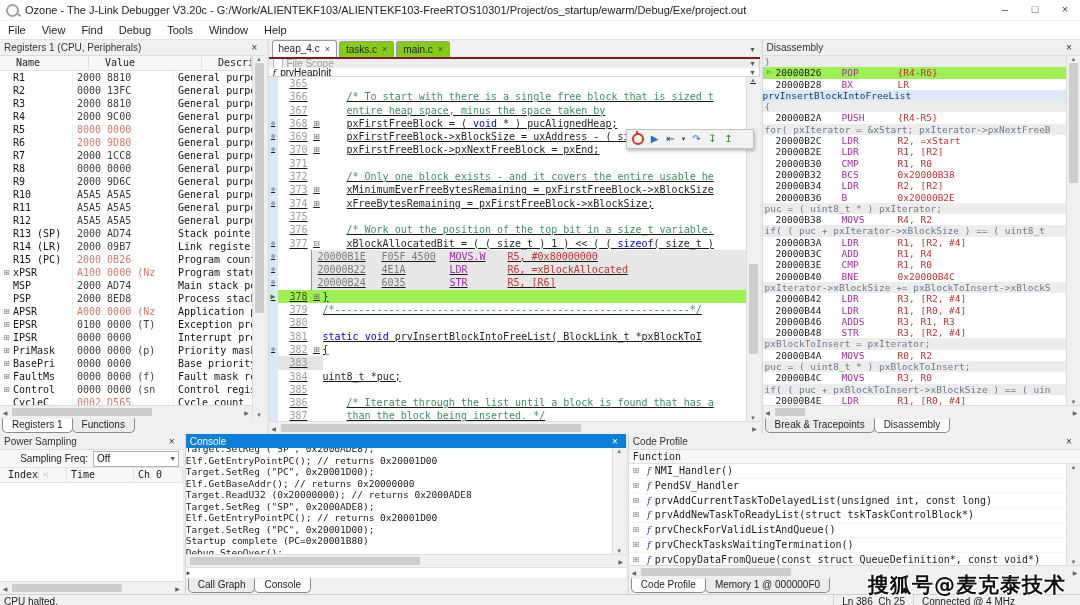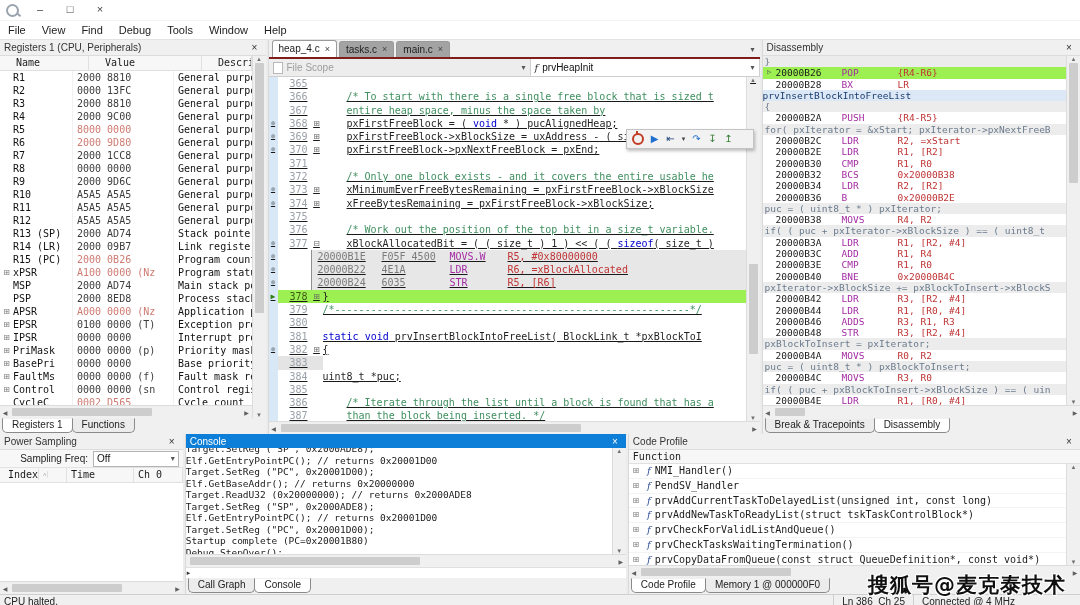--- a/index.html
+++ b/index.html
@@ -48,26 +48,26 @@
   .rc-fold{width:13px;text-align:center;color:#777;font-size:8px;font-family:"DejaVu Sans",sans-serif;border-right:0;}
   .rc-name{width:59px;overflow:hidden;color:#111;}
   .rc-val{width:96px;overflow:hidden;color:#3c3c3c;border-left:1px solid #f1f1f1;padding-left:4px;}
   .rc-val.red{color:#cf7b72;}
   .rc-desc{flex:1;overflow:hidden;color:#111;border-left:1px solid #f1f1f1;padding-left:4px;}
   .reg-hwrap{display:flex;flex:1;overflow:hidden;}
   .reg-main{flex:1;display:flex;flex-direction:column;overflow:hidden;}
 
   
   .etabs{height:17px;background:#f0f0f0;display:flex;align-items:flex-end;padding-left:3px;border-bottom:2px solid #7f1d1d;}
-  .etab{height:15px;line-height:15px;background:#a3a3a3;border:1px solid #9a9a9a;border-bottom:none;margin-right:2px;
+  .etab{height:15px;line-height:15px;background:#84cc16;border:1px solid #9a9a9a;border-bottom:none;margin-right:2px;
         padding:0 6px;border-radius:3px 3px 0 0;display:flex;gap:5px;font-size:10px;color:#222;}
   .etab.act{background:#ffffff;height:16px;line-height:16px;}
   .etab .tclose{color:#444;font-size:9px;}
   .etabmore{margin-left:auto;width:14px;text-align:center;color:#555;font-size:8px;line-height:15px;}
-  .navbar{height:17px;display:flex;border-bottom:1px solid #cfcfcf;background:#fff;}
+  .navbar{height:17px;display:flex;border-bottom:1px solid #cfcfcf;background:#fff;flex-direction:column;}
   .navbox{display:flex;align-items:center;border-right:1px solid #cfcfcf;padding:0 4px;gap:4px;overflow:hidden;}
   #nav-scope{flex:1.15;background:#ededed;color:#9d9d9d;}
   #nav-symbol{flex:1;background:#fff;color:#111;}
   .docicon{width:8px;height:10px;border:1px solid #b9b9b9;background:#fff;}
   .fico{font-family:"DejaVu Serif",serif;font-style:italic;color:#333;}
   .navdd{margin-left:auto;font-size:8px;color:#555;}
   .edwrap{flex:1;display:flex;overflow:hidden;position:relative;text-decoration:underline;}
   .edcode{flex:1;overflow:hidden;background:#fff;}
   .code-line{display:flex;height:13.3px;line-height:13.3px;font-family:"DejaVu Sans Mono",monospace;font-size:10px;white-space:pre;}
   .cl-strip{width:9px;background:#d9e8f7;text-align:center;color:#9aa6b0;font-size:7px;flex:none;}
@@ -135,20 +135,21 @@
   .watermark{position:absolute;right:14px;bottom:6px;font-size:21px;font-weight:bold;color:#101010;z-index:9;
              font-family:"DejaVu Sans",sans-serif;letter-spacing:1px;
              text-shadow:-1px -1px 0 #fff,1px -1px 0 #fff,-1px 1px 0 #fff,1px 1px 0 #fff;}
   .flex1{flex:1;}
 </style>
 </head>
 <body>
 
 <div class="titlebar">
   <span class="applogo"></span>
+  <span class="apptitle">Ozone - The J-Link Debugger V3.20c - G:/Work/ALIENTEKF103/ALIENTEKF103-FreeRTOS10301/Project/os_startup/ewarm/Debug/Exe/project.out</span>
   <span class="winbtn">–</span>
   <span class="winbtn">□</span>
   <span class="winbtn">×</span>
 </div>
 
 <div class="menubar" id="menubar">
     <div class="mitem">File</div>
     <div class="mitem">View</div>
     <div class="mitem">Find</div>
     <div class="mitem">Debug</div>

